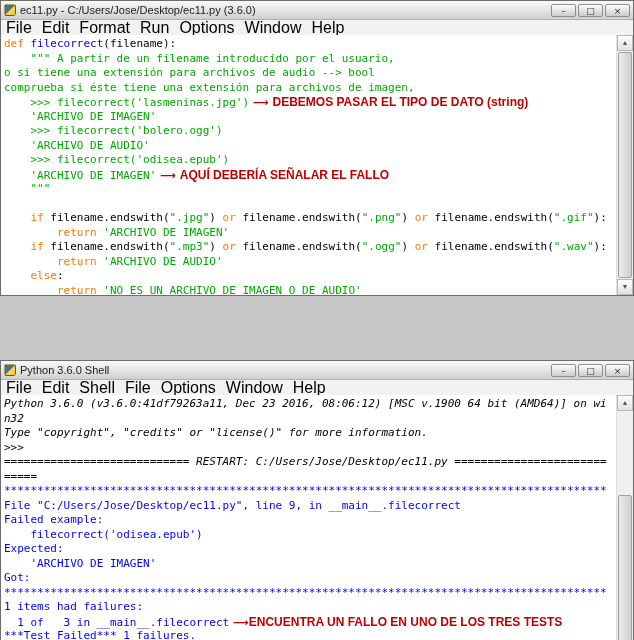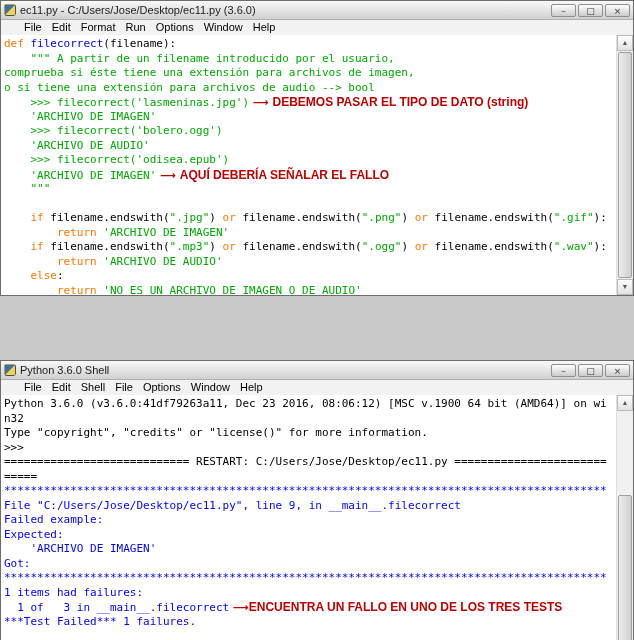--- a/index.html
+++ b/index.html
@@ -17,35 +17,35 @@
             background:linear-gradient(135deg,#3873a7 0 49%,#ffd243 51% 100%);
             border:1px solid rgba(0,0,0,.25);box-sizing:border-box;}
   .title-text{flex:1;font-size:11px;color:#1a1a1a;white-space:nowrap;overflow:hidden;}
   .win-buttons{display:flex;gap:2px;flex:0 0 auto;}
   .win-btn{width:25px;height:13px;border:1px solid #8f8f8f;border-radius:2px;
            background:linear-gradient(#fdfdfd,#cccccc);color:#333;
            font-size:9px;line-height:12px;text-align:center;box-sizing:border-box;
            font-family:"DejaVu Sans",sans-serif;}
 
   .menubar{height:15px;background:#f2f2f2;border-bottom:1px solid #d6d6d6;
-           display:flex;align-items:center;font-size:11px;color:#000;padding-left:18px;}
+           display:flex;align-items:center;font-size:16px;color:#000;}
   .menu-item{padding:0 5px;line-height:15px;}
 
   .text-region{position:absolute;left:0;right:0;bottom:0;top:34px;background:#fff;}
   .textpane{position:absolute;top:0;left:0;right:17px;bottom:0;overflow:hidden;
             padding:2px 12px 0 3px;
             font-family:"DejaVu Sans Mono","Liberation Mono",monospace;
             font-size:11px;line-height:14.5px;}
   .line{height:14.5px;white-space:pre;}
 
   .kw{color:var(--keyword,#FF7700);}
   .fn{color:var(--definition,#0000FF);}
   .str{color:var(--string,#00AA00);}
   .pl{color:var(--plain,#000000);}
-  .con{color:var(--console,#000000);}
+  .con{color:var(--console,#000000);font-style:italic;}
   .out{color:var(--stdout,#0000FF);}
   .arr{color:var(--annotation,#C00000);font-weight:bold;
        font-family:"DejaVu Sans",sans-serif;}
   .ann{color:var(--annotation,#C00000);font-weight:bold;
        font-family:Liberation Sans, sans-serif;font-size:12px;}
 
   .scrollbar{position:absolute;top:0;right:0;bottom:0;width:17px;
              background:#f0f0f0;border-left:1px solid #dedede;box-sizing:border-box;}
   .sb-arrow{position:absolute;left:0;right:0;height:16px;box-sizing:border-box;
             border:1px solid #b9b9b9;background:linear-gradient(#fdfdfd,#e2e2e2);
@@ -76,22 +76,22 @@
       <span class="menu-item">Format</span>
       <span class="menu-item">Run</span>
       <span class="menu-item">Options</span>
       <span class="menu-item">Window</span>
       <span class="menu-item">Help</span>
     </nav>
   <div class="text-region">
     <div class="textpane">
         <div class="line"><span class="kw">def </span><span class="fn">filecorrect</span><span class="pl">(filename):</span></div>
         <div class="line"><span class="str">    """ A partir de un filename introducido por el usuario,</span></div>
+        <div class="line"><span class="str">o si tiene una extensión para archivos de audio --&gt; bool</span></div>
         <div class="line"><span class="str">comprueba si éste tiene una extensión para archivos de imagen,</span></div>
-        <div class="line"><span class="str">o si tiene una extensión para archivos de audio --&gt; bool</span></div>
         <div class="line"><span class="str">    &gt;&gt;&gt; filecorrect('lasmeninas.jpg')</span><span class="arr"> ⟶ </span><span class="ann">DEBEMOS PASAR EL TIPO DE DATO (string)</span></div>
         <div class="line"><span class="str">    'ARCHIVO DE IMAGEN'</span></div>
         <div class="line"><span class="str">    &gt;&gt;&gt; filecorrect('bolero.ogg')</span></div>
         <div class="line"><span class="str">    'ARCHIVO DE AUDIO'</span></div>
         <div class="line"><span class="str">    &gt;&gt;&gt; filecorrect('odisea.epub')</span></div>
         <div class="line"><span class="str">    'ARCHIVO DE IMAGEN'</span><span class="arr"> ⟶ </span><span class="ann">AQUÍ DEBERÍA SEÑALAR EL FALLO</span></div>
         <div class="line"><span class="str">    """</span></div>
         <div class="line">&nbsp;</div>
         <div class="line"><span class="pl">    </span><span class="kw">if</span><span class="pl"> filename.endswith(</span><span class="str">".jpg"</span><span class="pl">) </span><span class="kw">or</span><span class="pl"> filename.endswith(</span><span class="str">".png"</span><span class="pl">) </span><span class="kw">or</span><span class="pl"> filename.endswith(</span><span class="str">".gif"</span><span class="pl">):</span></div>
         <div class="line"><span class="pl">        </span><span class="kw">return</span><span class="pl"> </span><span class="str">'ARCHIVO DE IMAGEN'</span></div>
@@ -134,20 +134,21 @@
     <div class="textpane">
         <div class="line"><span class="con">Python 3.6.0 (v3.6.0:41df79263a11, Dec 23 2016, 08:06:12) [MSC v.1900 64 bit (AMD64)] on wi</span></div>
         <div class="line"><span class="con">n32</span></div>
         <div class="line"><span class="con">Type "copyright", "credits" or "license()" for more information.</span></div>
         <div class="line"><span class="con">&gt;&gt;&gt; </span></div>
         <div class="line"><span class="con">============================ RESTART: C:/Users/Jose/Desktop/ec11.py =======================</span></div>
         <div class="line"><span class="con">=====</span></div>
         <div class="line"><span class="out">*******************************************************************************************</span></div>
         <div class="line"><span class="out">File "C:/Users/Jose/Desktop/ec11.py", line 9, in __main__.filecorrect</span></div>
         <div class="line"><span class="out">Failed example:</span></div>
+        <div class="line"><span class="out">    filecorrect('odisea.epub')</span></div>
         <div class="line"><span class="out">Expected:</span></div>
         <div class="line"><span class="out">    'ARCHIVO DE IMAGEN'</span></div>
         <div class="line"><span class="out">Got:</span></div>
         <div class="line"><span class="out">*******************************************************************************************</span></div>
         <div class="line"><span class="out">1 items had failures:</span></div>
         <div class="line"><span class="out">  1 of   3 in __main__.filecorrect</span><span class="arr"> ⟶</span><span class="ann">ENCUENTRA UN FALLO EN UNO DE LOS TRES TESTS</span></div>
         <div class="line"><span class="out">***Test Failed*** 1 failures.</span></div>
       </div>
     <div class="scrollbar">
       <div class="sb-arrow up">▲</div>

